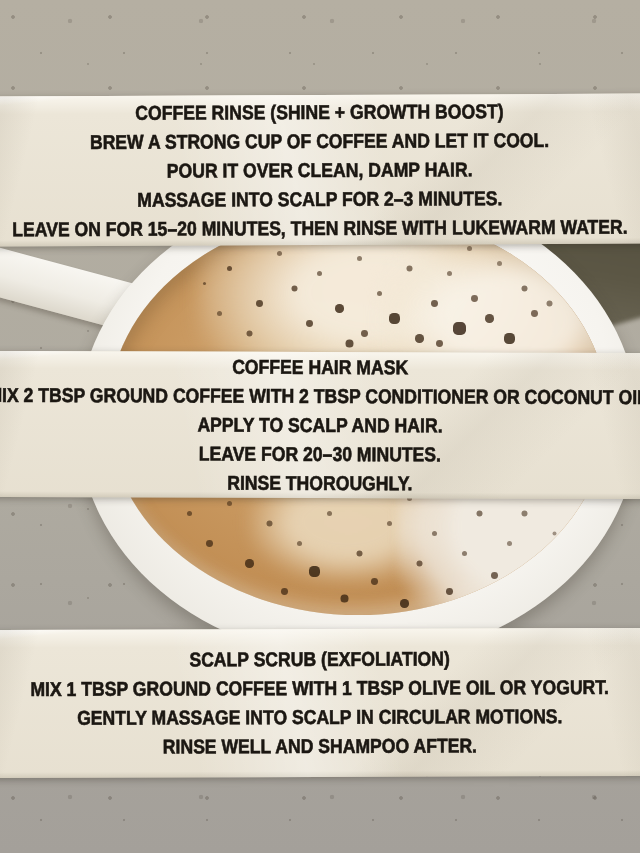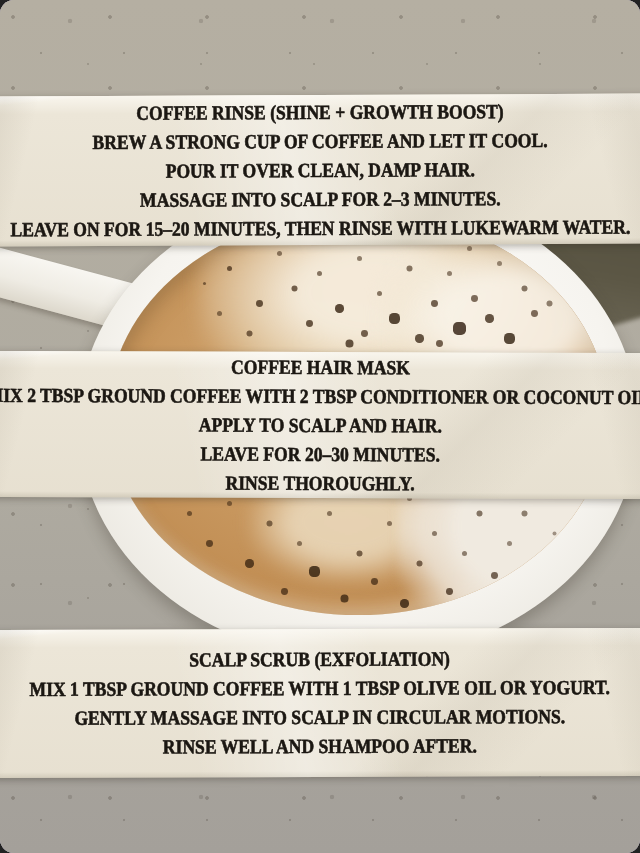--- a/index.html
+++ b/index.html
@@ -1,20 +1,19 @@
 <!DOCTYPE html>
 <html><head>
 <meta charset="utf-8">
 <style>
   html,body{margin:0;padding:0;background:#222;}
   .canvas{
     position:relative;width:640px;height:853px;margin:0 auto;
     overflow:hidden;background:#c4b5fd;
-    font-family:Liberation Serif, serif;
-    border-radius:14px;
+    font-family:Liberation Sans, sans-serif;
   }
 
   
   .photo{position:absolute;inset:0;}
   .counter{
     position:absolute;inset:0;
     background-color:#b0aba0;
     background-image:
       radial-gradient(circle 2px at 13px 17px, rgba(74,66,56,.30) 0 1.5px, transparent 2.2px),
       radial-gradient(circle 1.4px at 41px 53px, rgba(74,66,56,.26) 0 1px, transparent 1.6px),

